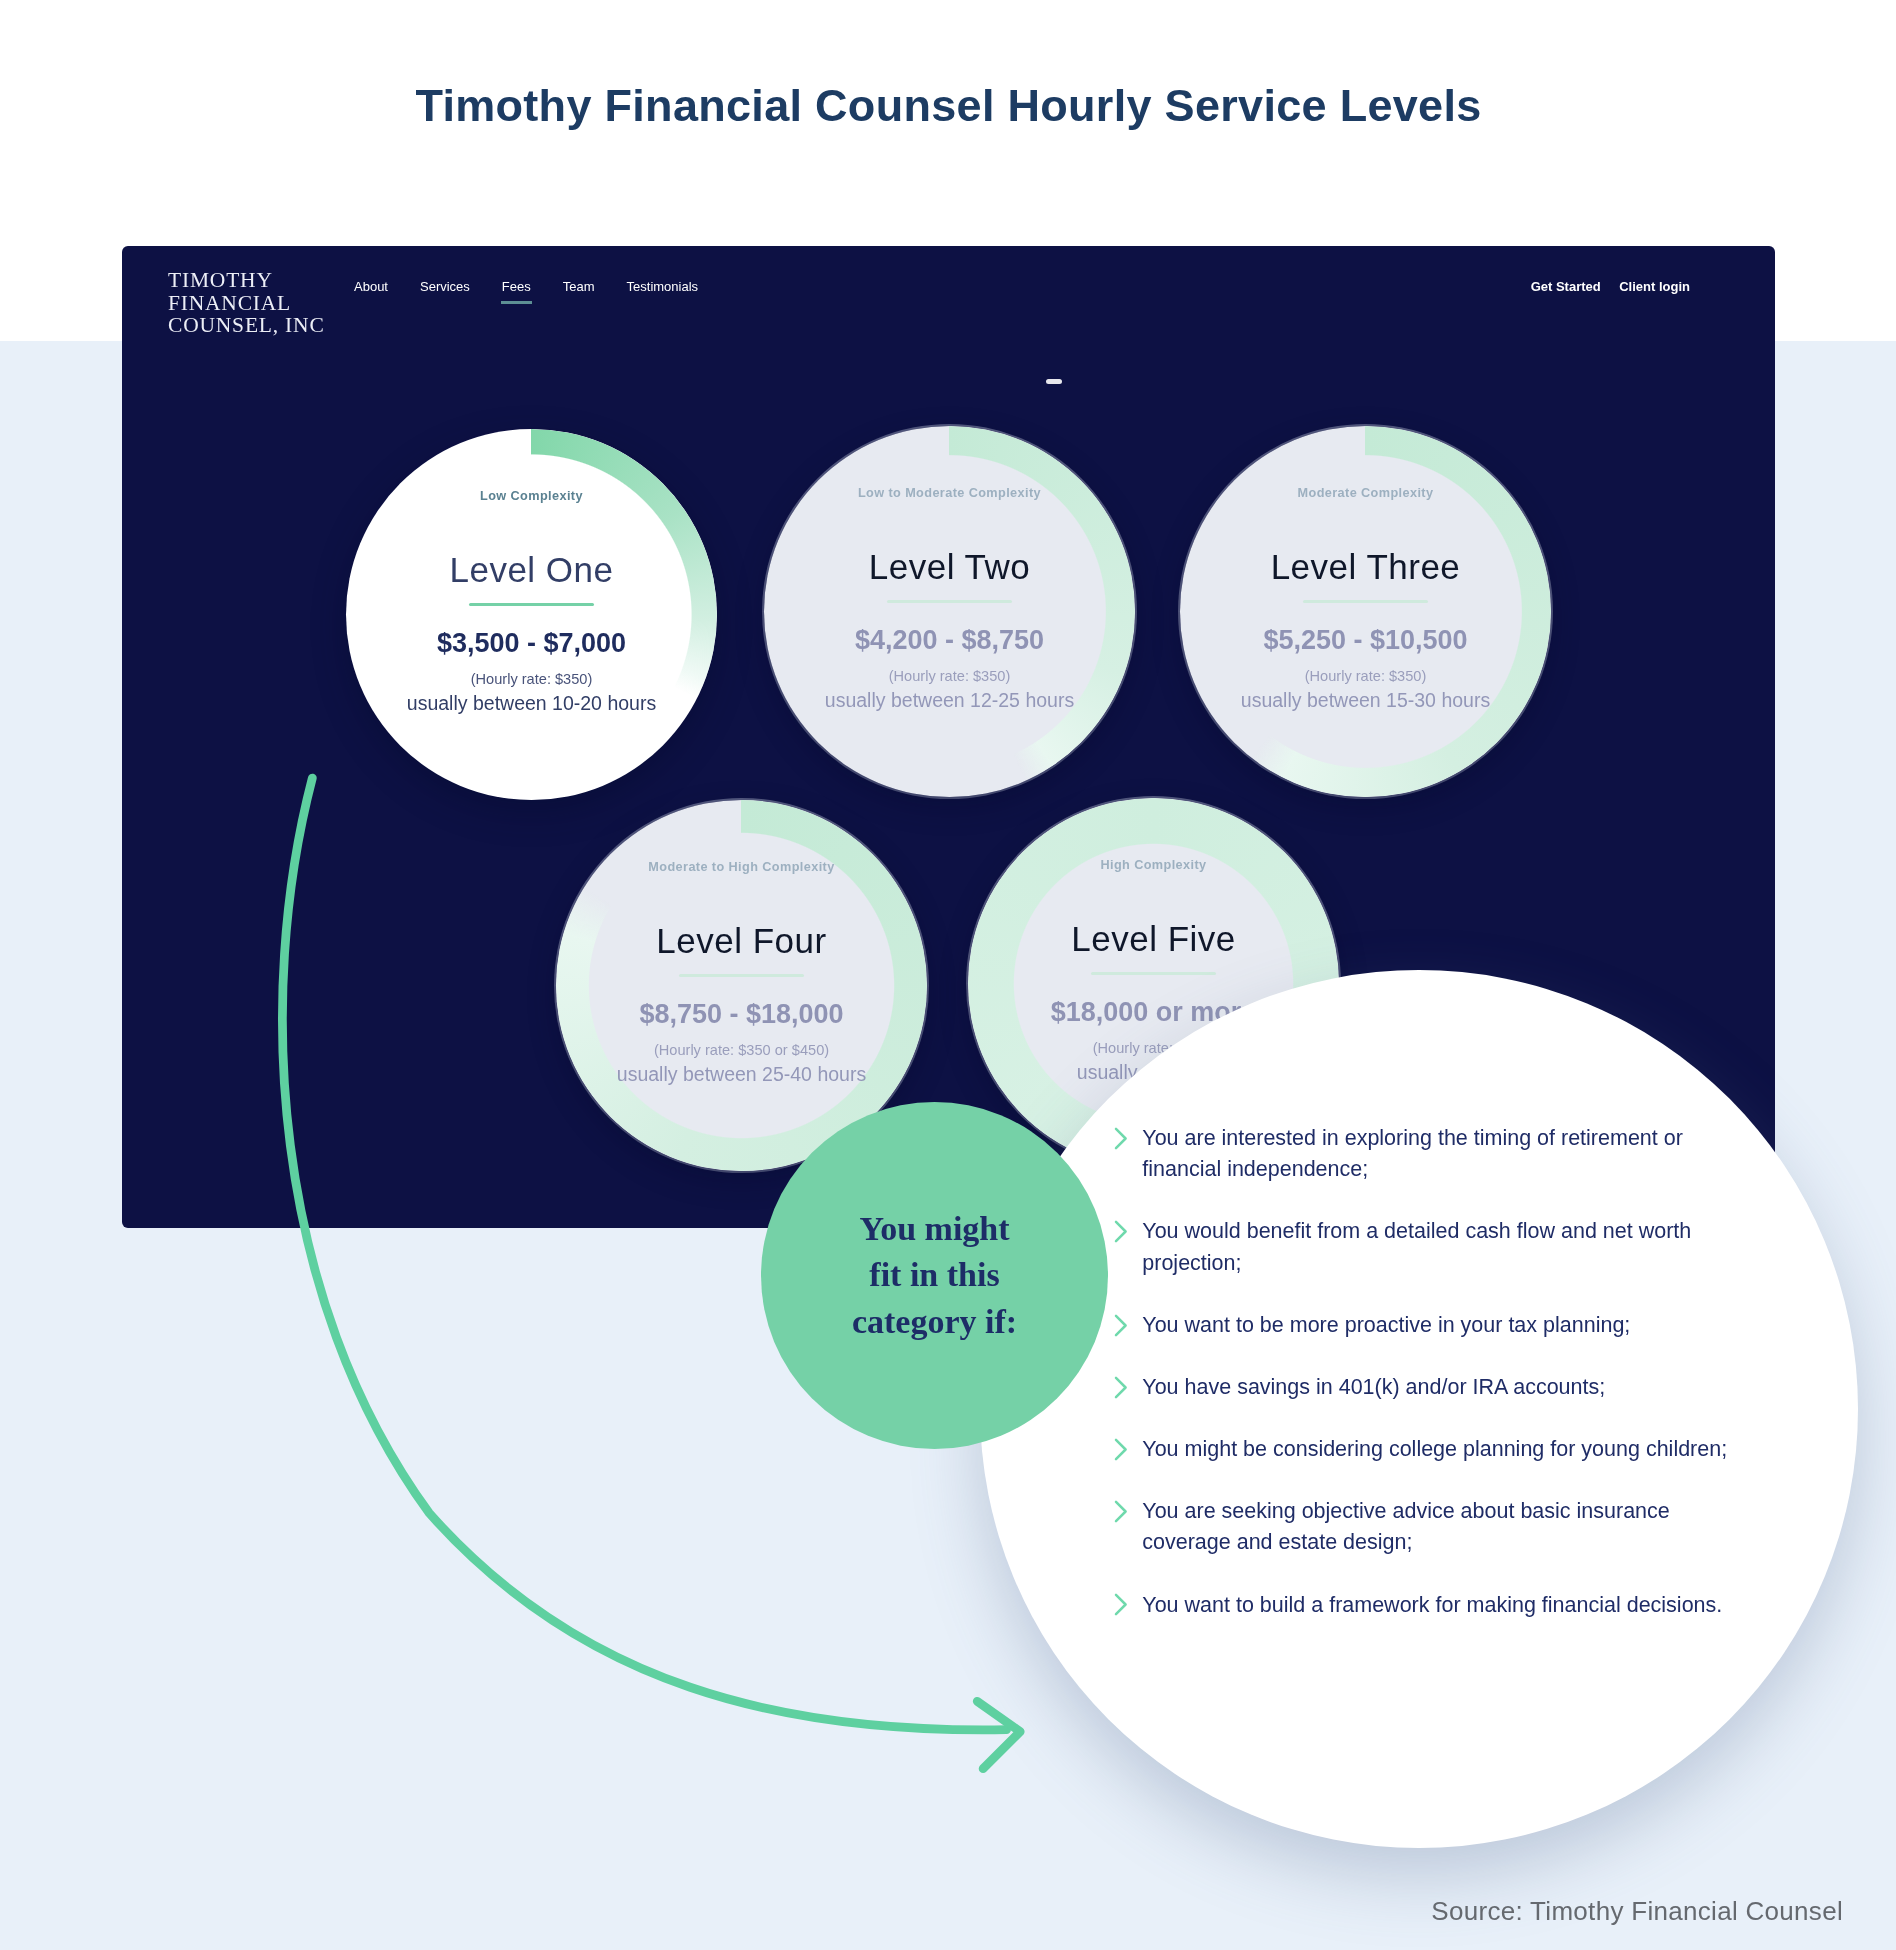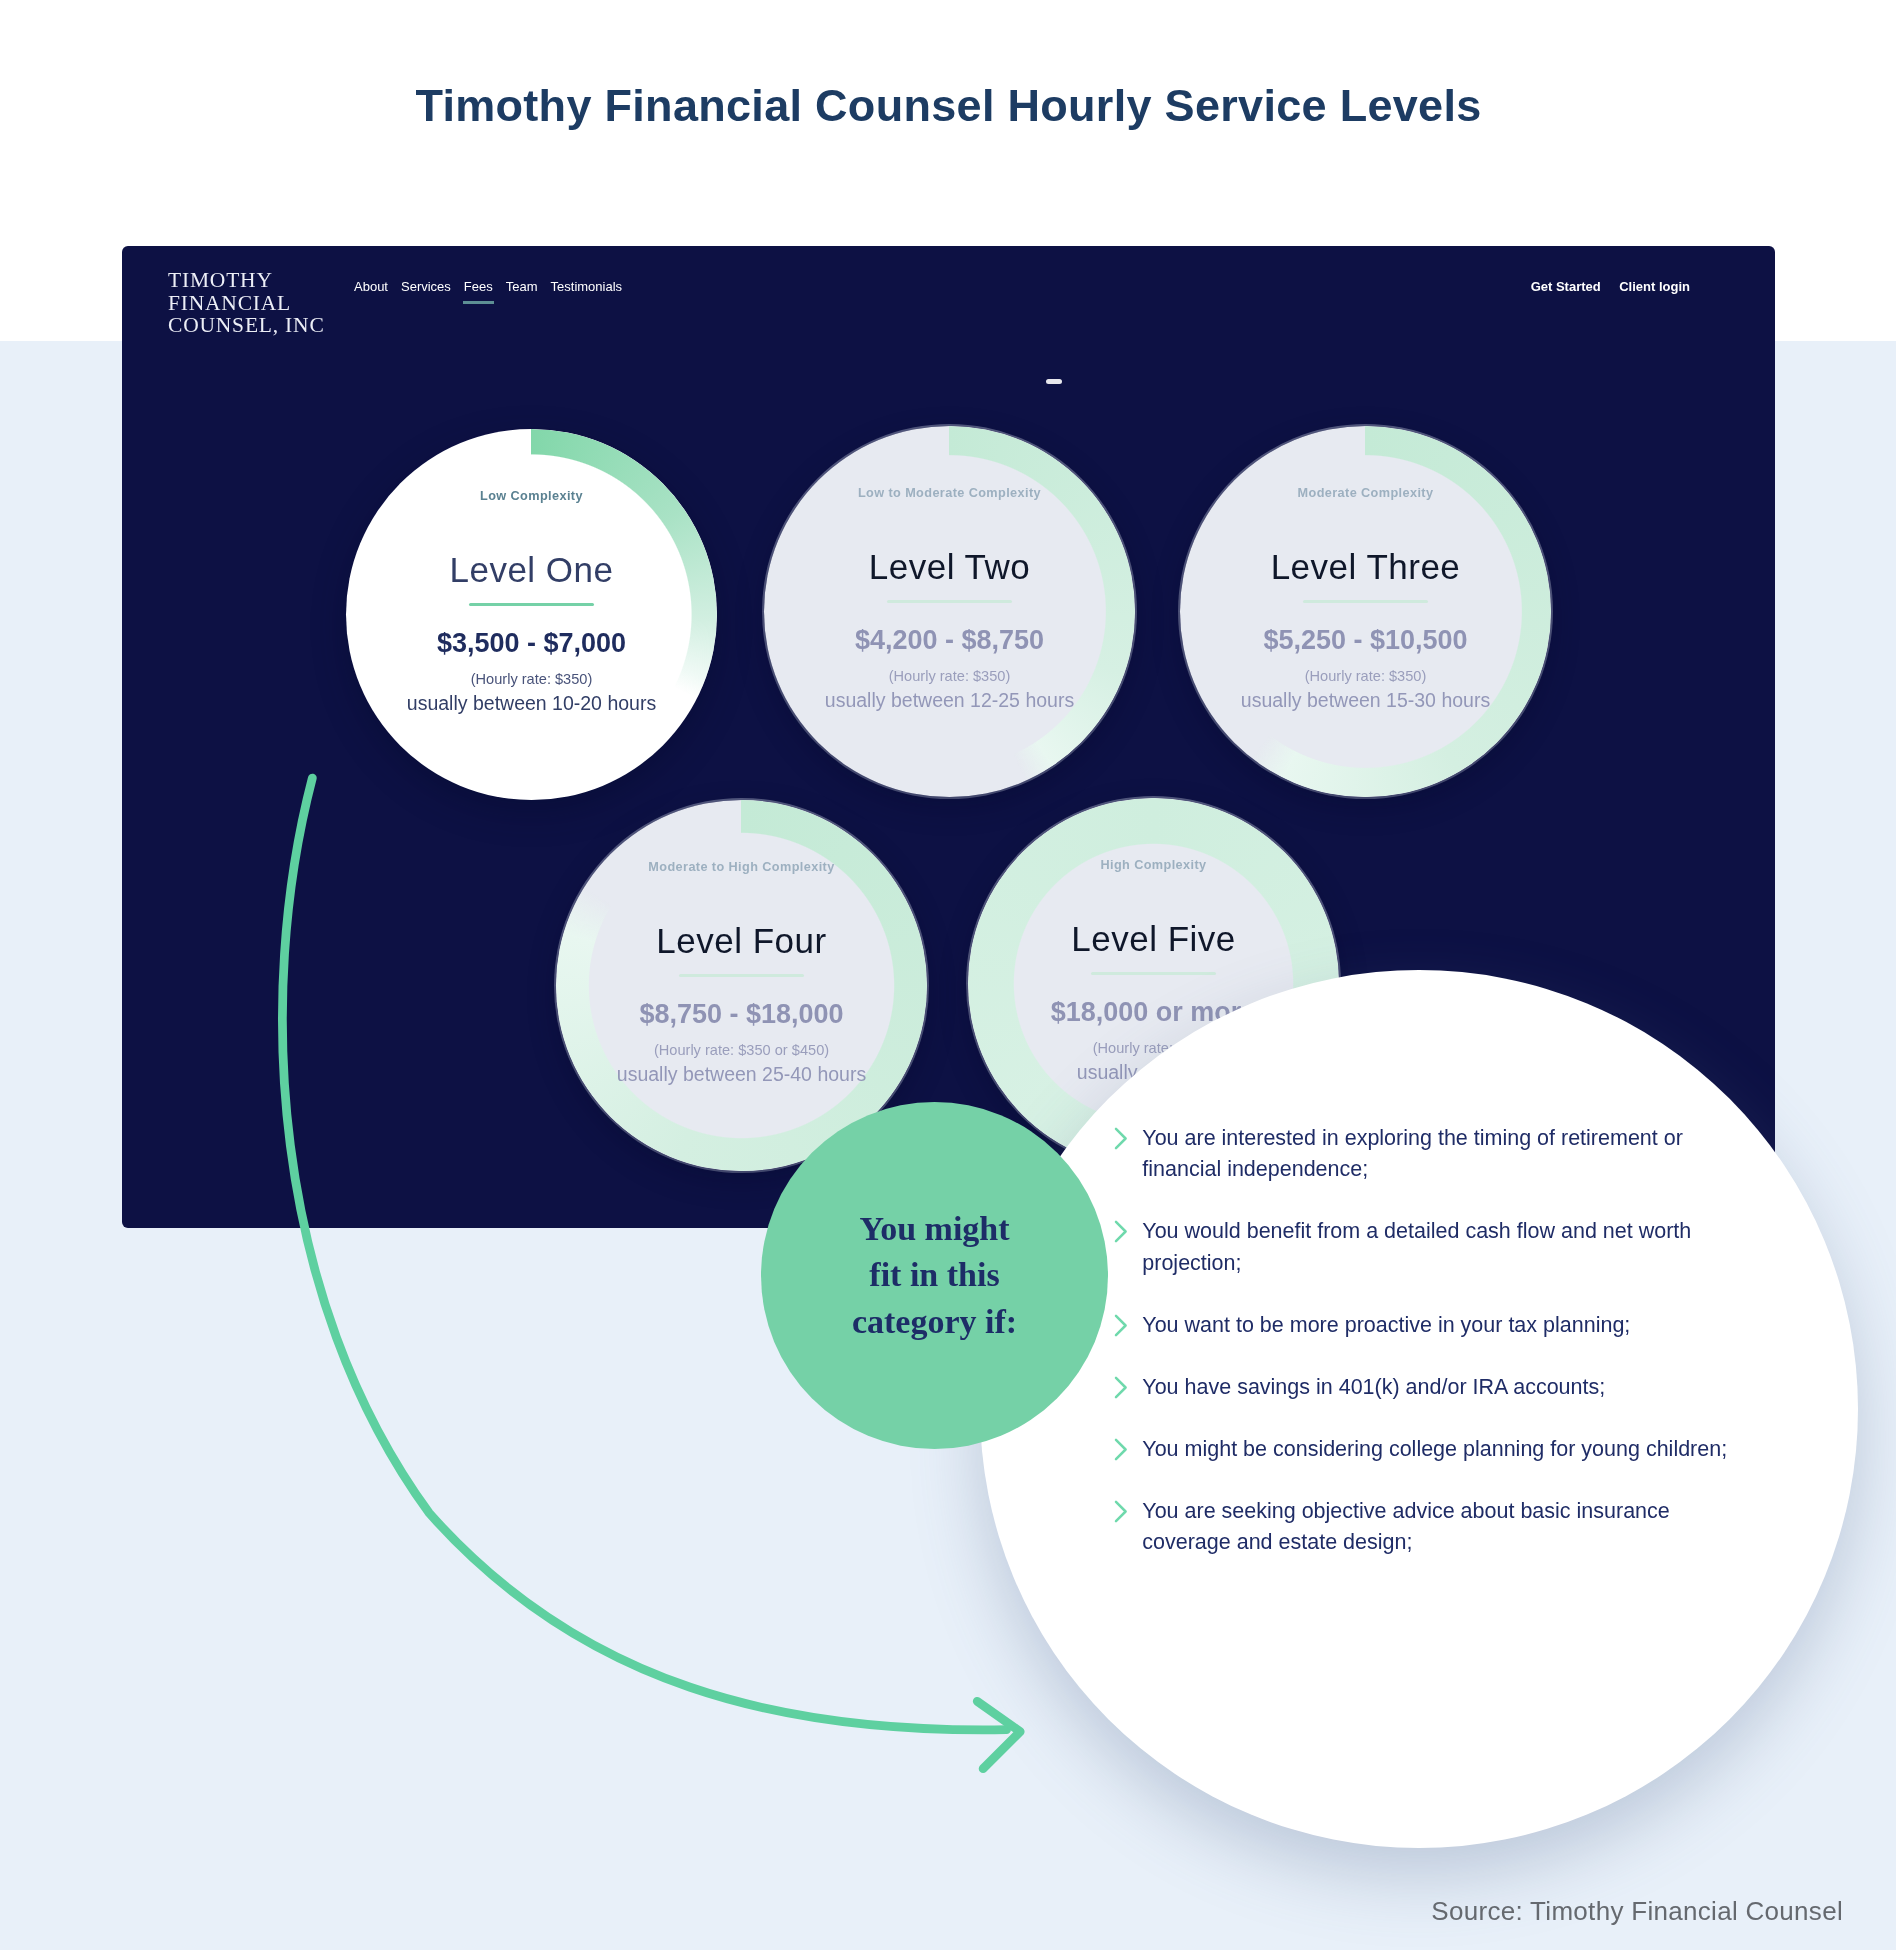--- a/index.html
+++ b/index.html
@@ -13,21 +13,21 @@
     position:absolute; left:0; top:80px; width:100%; text-align:center;
     font-size:45px; font-weight:bold; color:#1d3c63; letter-spacing:0.3px; margin:0;
   }
 
   
   .panel { position:absolute; left:122px; top:246px; width:1653px; height:982px;
            background:#0d1144; border-radius:5.9px; }
   .logo  { position:absolute; left:46px; top:23.4px; color:#eceef6;
            font-family:"Liberation Serif", serif; font-size:21.5px; line-height:1.04;
            letter-spacing:0.8px; }
-  .nav   { position:absolute; left:232px; top:33px; display:flex; gap:13px; }
+  .nav   { position:absolute; left:232px; top:33px; display:flex; gap:32px; }
   .nav a { color:#ffffff; font-size:13px; text-decoration:none; position:relative; }
   .nav a.active::after { content:""; position:absolute; left:-1px; right:-1px; top:22.4px;
            height:2.9px; background:#5d8f94; }
   .actions { position:absolute; right:85px; top:33px; display:flex; gap:18.5px; }
   .actions a { color:#ffffff; font-size:13px; font-weight:bold; text-decoration:none; }
   .dash { position:absolute; left:924px; top:133px; width:15.6px; height:4.9px;
           background:rgba(255,255,255,0.9); border-radius:2.9px; }
 
   
   .lvl { position:absolute; width:371px; height:371px; border-radius:50%;
@@ -216,20 +216,26 @@
           <polyline points="4,3 14,13 4,23"></polyline>
         </svg>
       <span class="btxt">You might be considering college planning for young children;</span>
     </li>
     <li>
       <svg class="chev" viewBox="0 0 18 26">
           <polyline points="4,3 14,13 4,23"></polyline>
         </svg>
       <span class="btxt">You are seeking objective advice about basic insurance coverage and estate design;</span>
     </li>
+    <li>
+      <svg class="chev" viewBox="0 0 18 26">
+          <polyline points="4,3 14,13 4,23"></polyline>
+        </svg>
+      <span class="btxt">You want to build a framework for making financial decisions.</span>
+    </li>
   </ul>
 
   <div class="callout">
     <div>You might</div>
     <div>fit in this</div>
     <div>category if:</div>
   </div>
 
   <svg class="arrow" viewBox="0 0 1945 2000">
     <path d="M 320 798 C 262 1020, 278 1330, 440 1552 C 596 1728, 800 1778, 1032 1774"></path>

